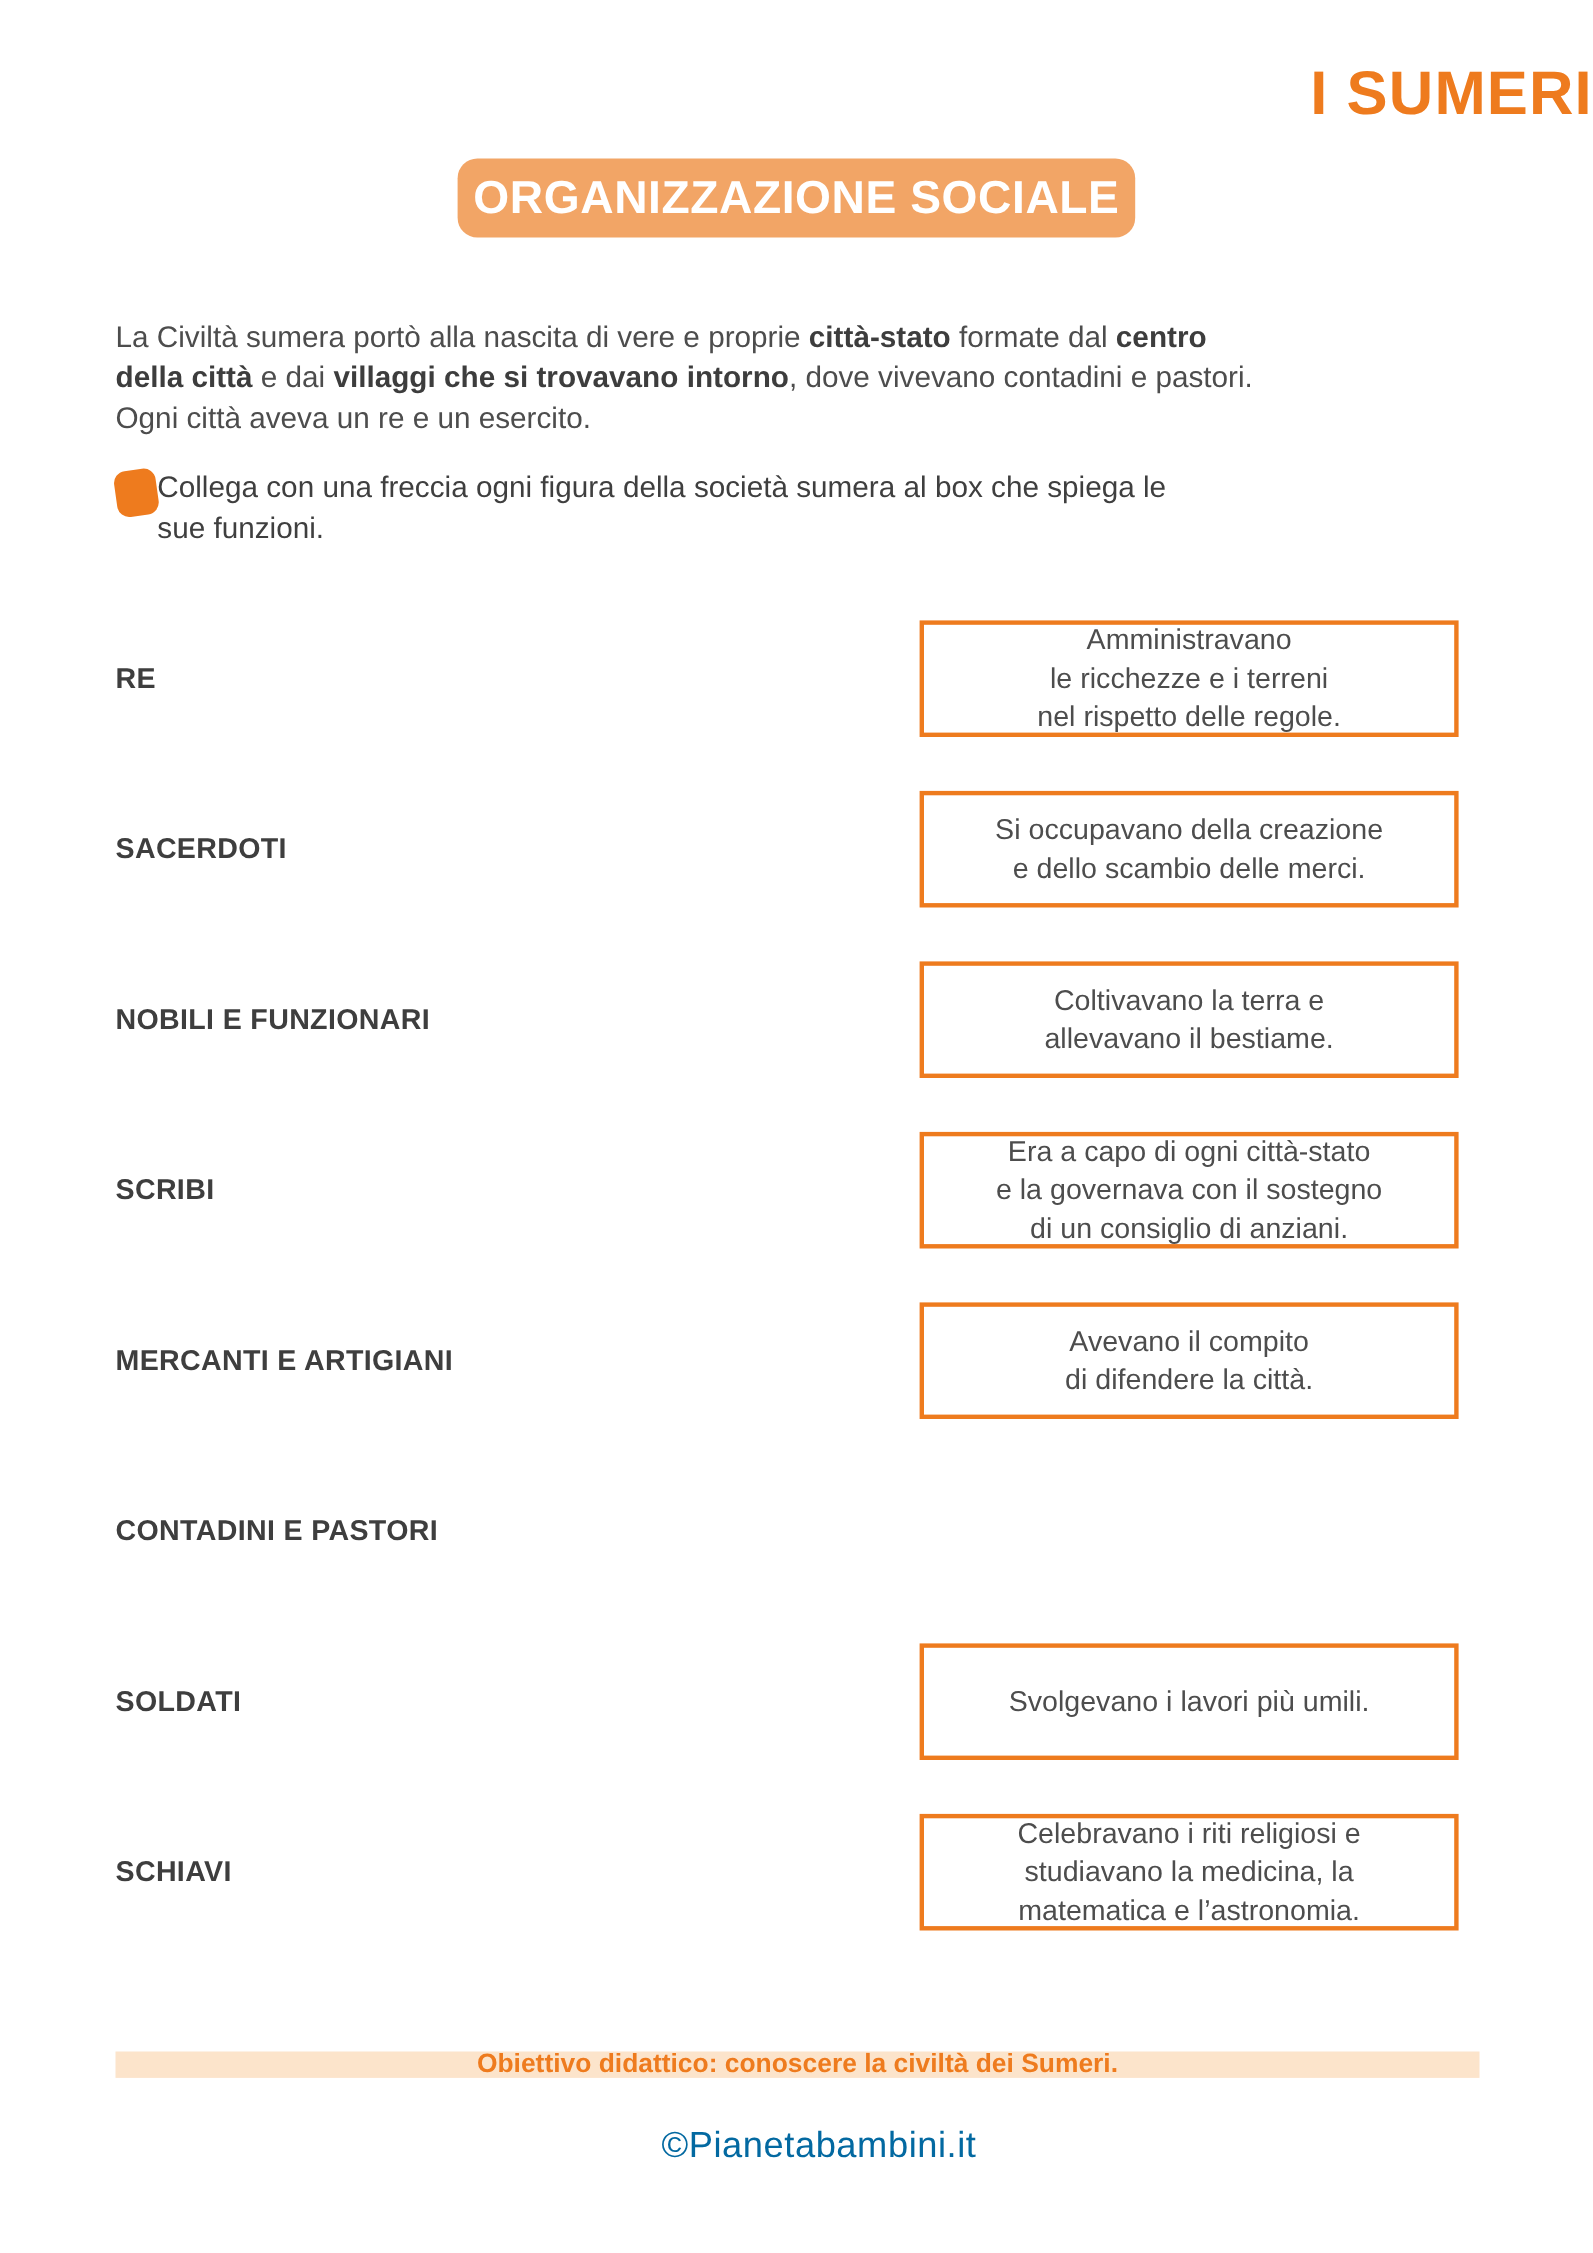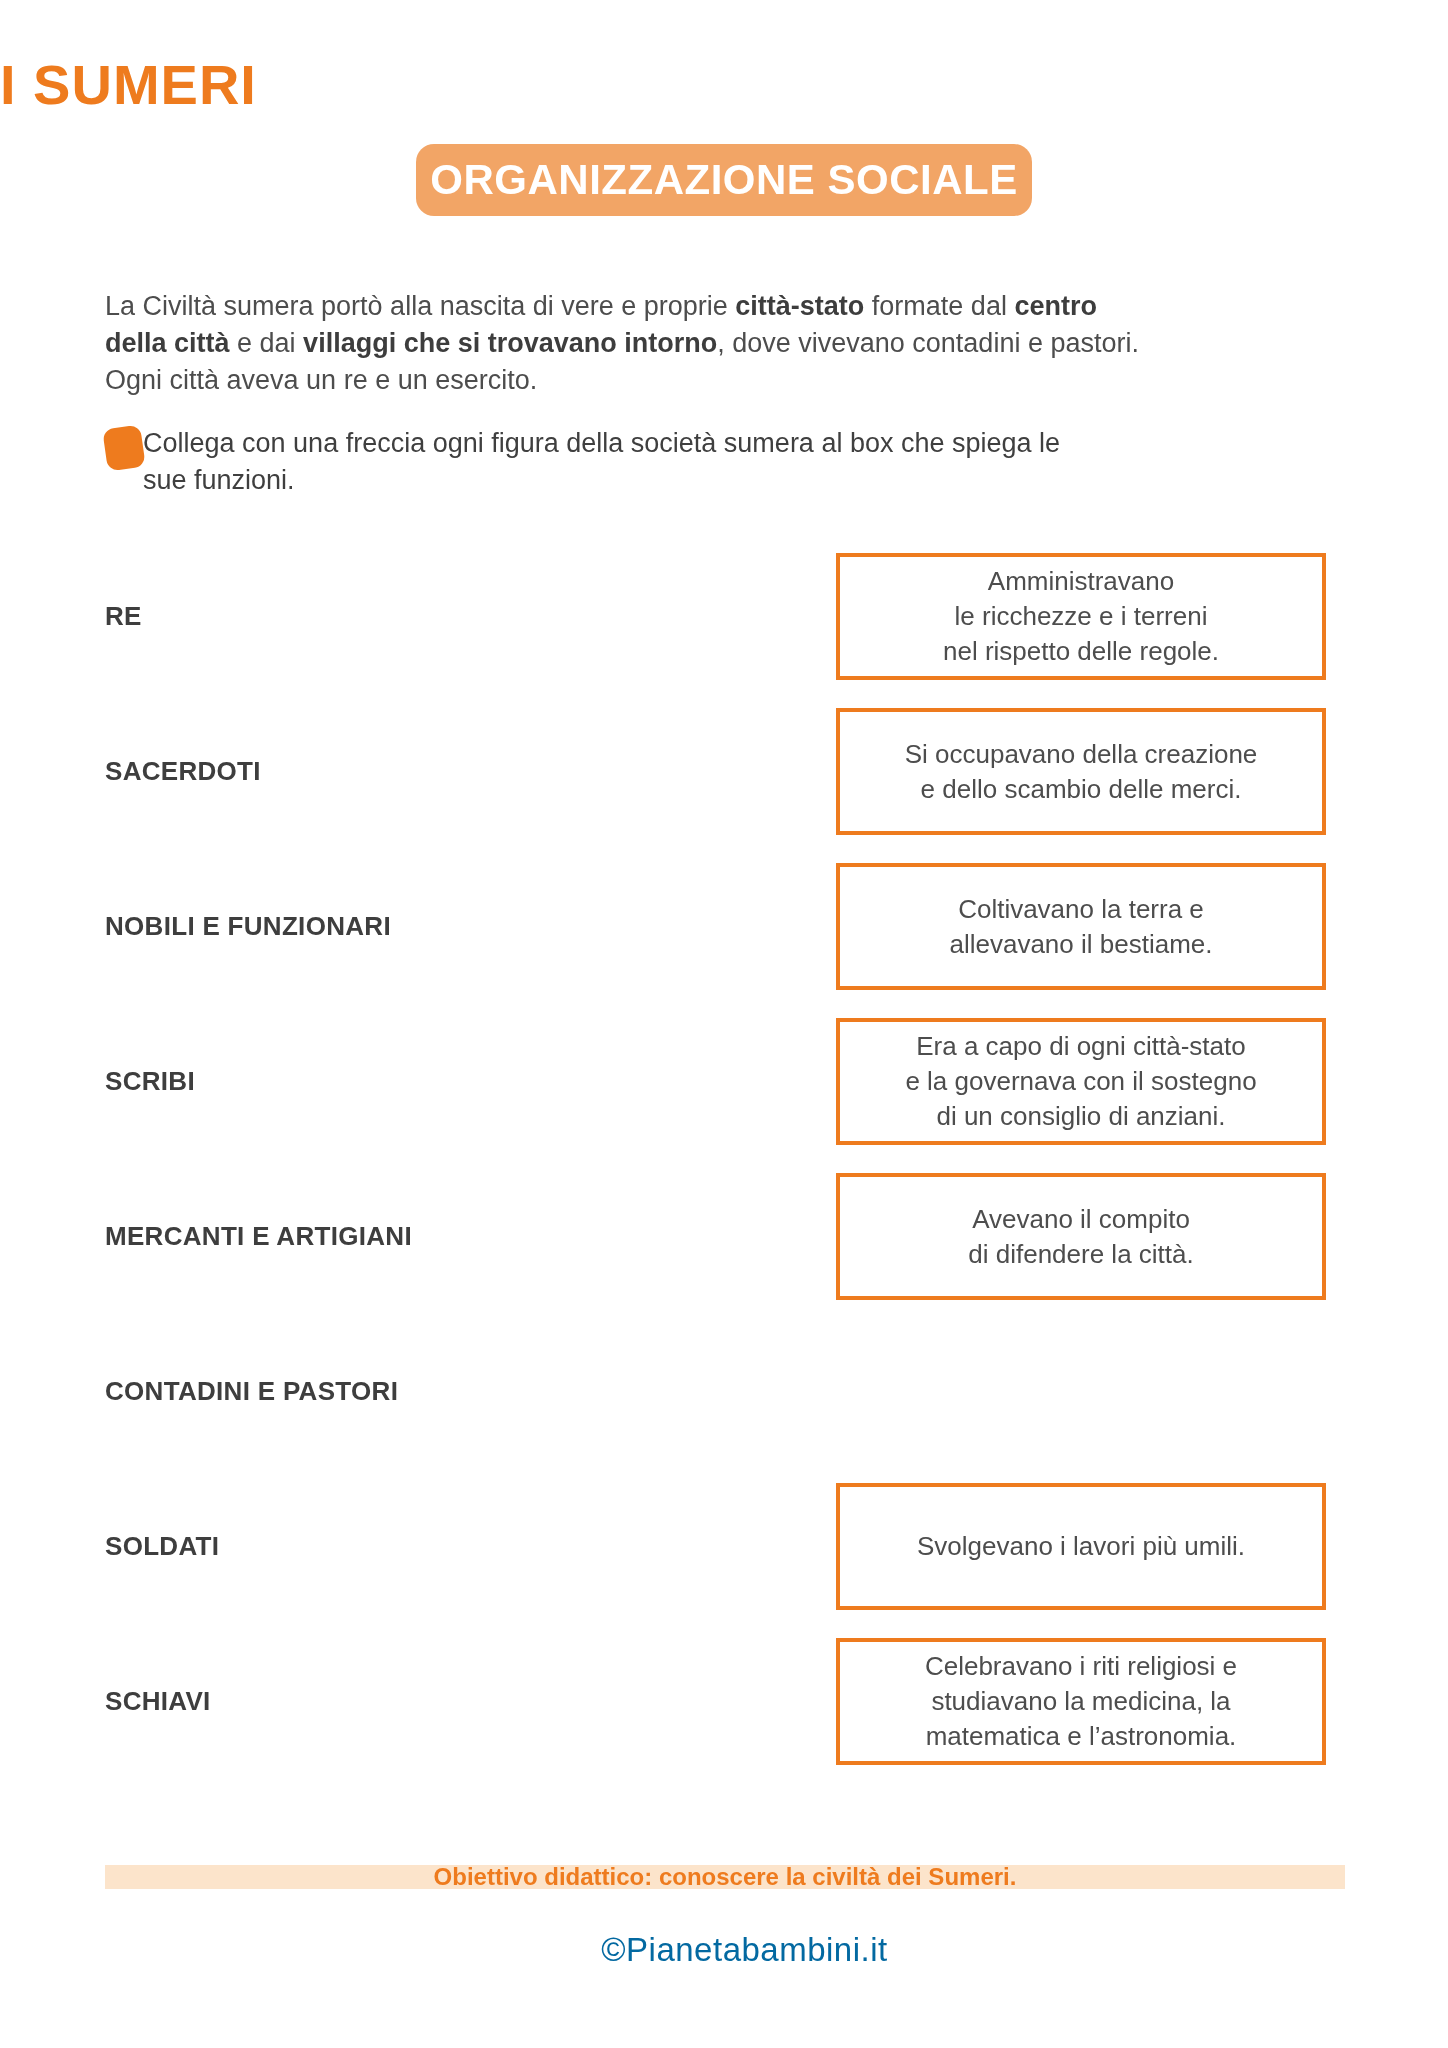--- a/index.html
+++ b/index.html
@@ -3,21 +3,21 @@
 <meta charset="utf-8">
 <style>
   * { margin:0; padding:0; box-sizing:border-box; }
   html,body { background:#ffffff; }
   body { font-family:"Liberation Sans", sans-serif; }
   .page{
     position:relative; width:1448px; height:2048px;
     background:#ffffff; overflow:hidden; margin:0 auto;
   }
   .title{
-    margin-top:52px; text-align:left;
+    margin-top:52px; text-align:right;
     font-size:56px; font-weight:700; letter-spacing:1px;
     color:var(--accent); line-height:1.18;
   }
   .badge-wrap{ text-align:center; margin-top:26px; }
   .badge{
     display:inline-block; background:var(--badge-bg); color:#ffffff;
     font-size:42px; font-weight:700; letter-spacing:0.5px; line-height:1;
     padding:15px 14px; border-radius:18px;
   }
   .intro{
@@ -38,21 +38,21 @@
   .rows{ margin:54px 122px 0 105px; }
   .row{
     display:flex; align-items:center;
     height:127px; margin-bottom:28px;
   }
   .figure-label{
     flex:1 1 auto;
     font-size:26px; font-weight:700; letter-spacing:0.3px; color:#3e3e3e;
   }
   .function-box{
-    flex:0 0 auto; width:490px; height:127px; margin-left:auto;
+    flex:0 0 auto; width:490px; height:106px; margin-left:auto;
     border:4px solid var(--accent); background:#ffffff;
     display:flex; align-items:center; justify-content:center;
     text-align:center; font-size:26px; line-height:35px; color:#4d4d4d;
     padding:4px 10px;
   }
   .objective-bar{
     margin:100px 103px 0 105px; height:24px;
     background:var(--footer-bg);
     display:flex; align-items:center; justify-content:center;
     font-size:24px; font-weight:700; color:var(--accent);

